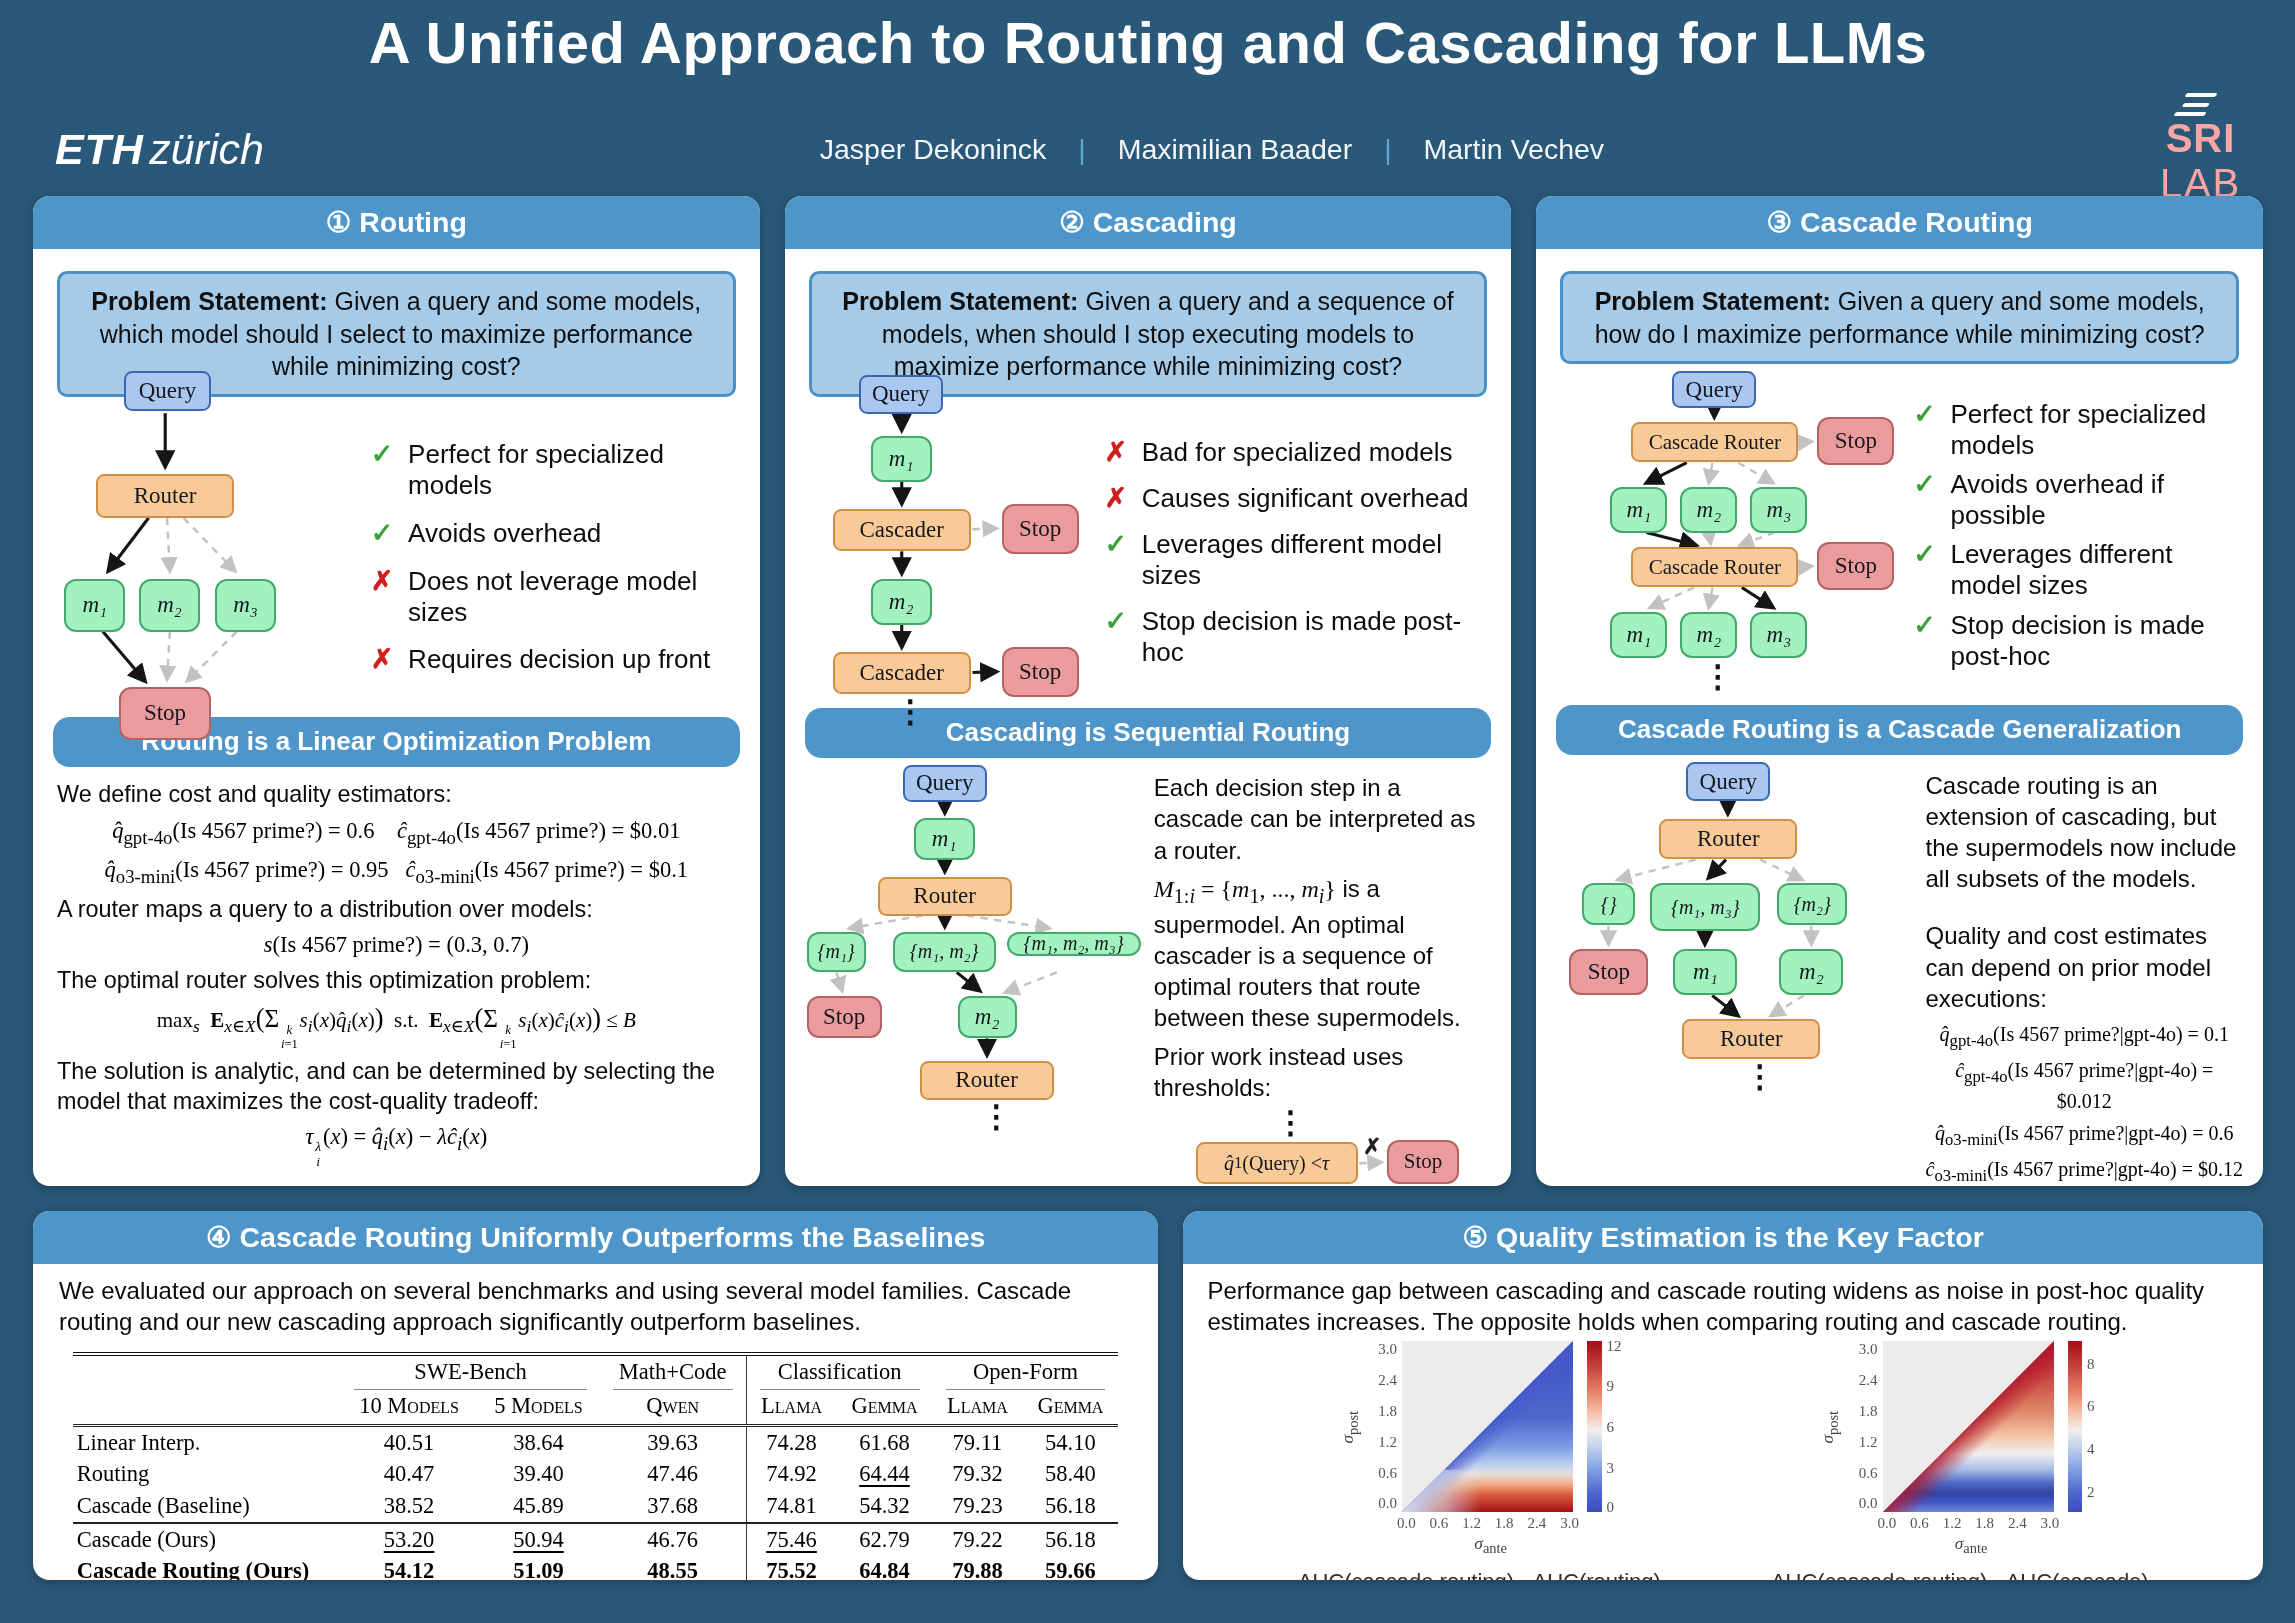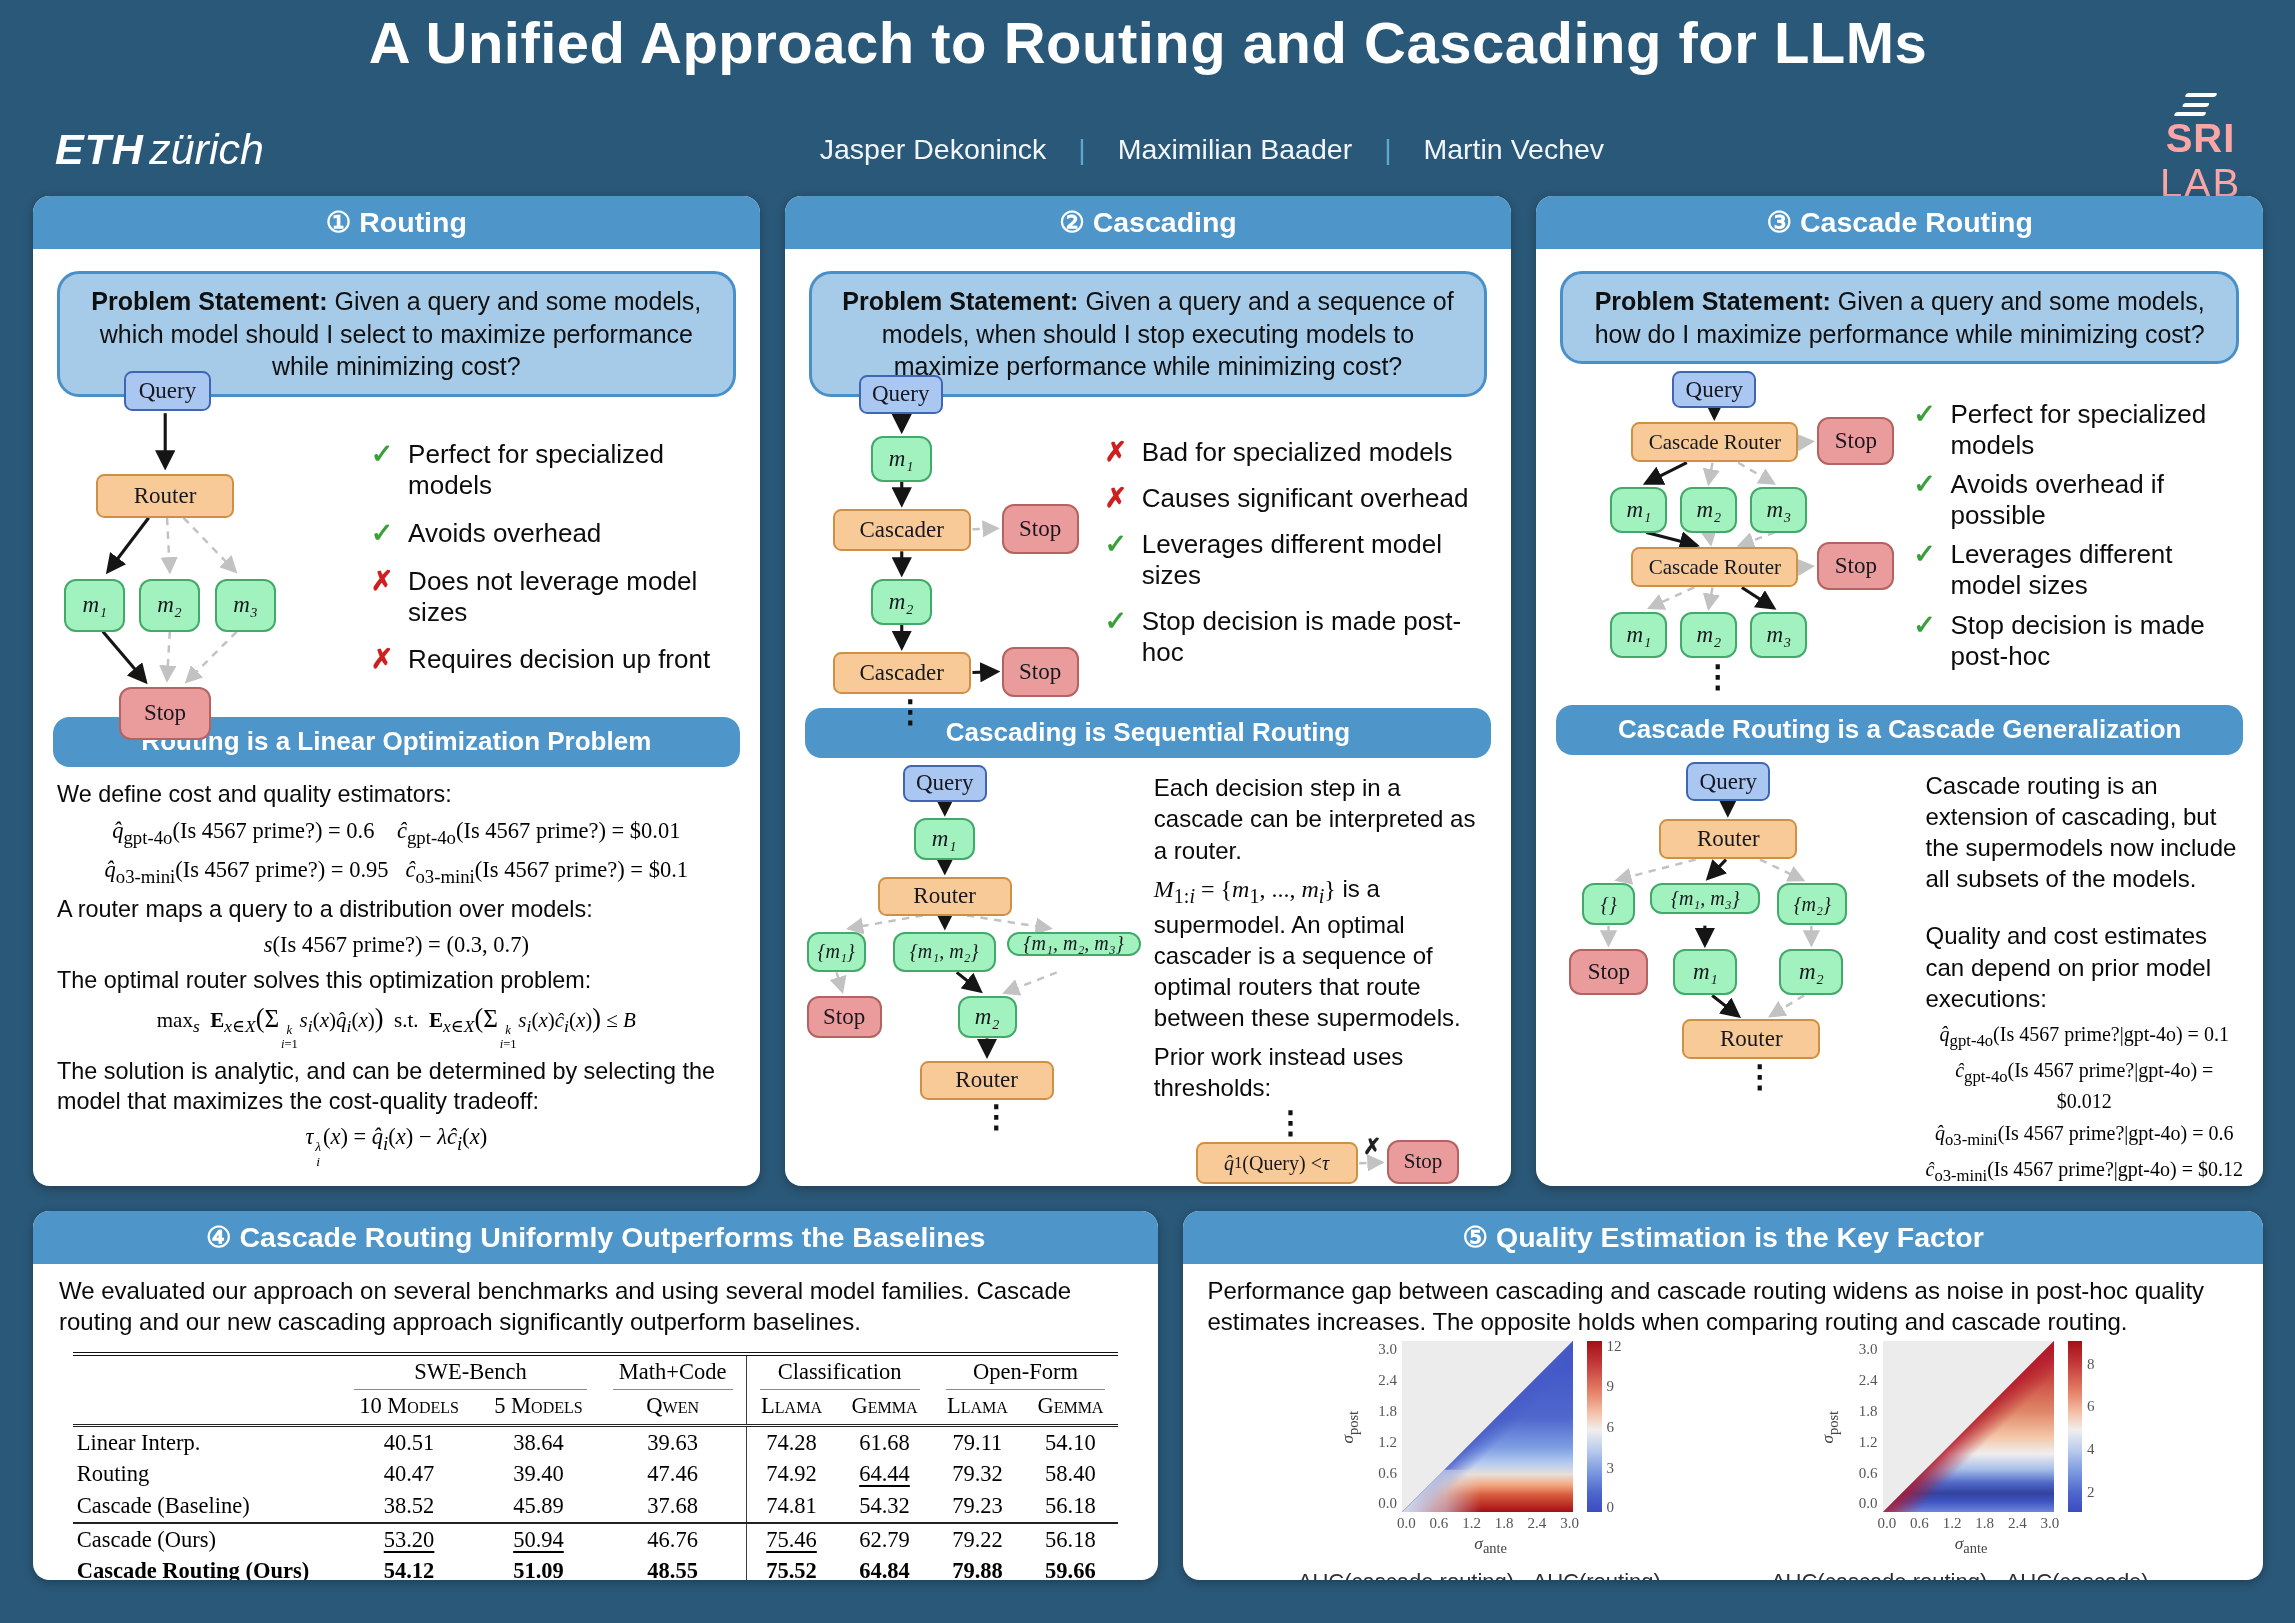--- a/index.html
+++ b/index.html
@@ -21,21 +21,21 @@
   .sri-mark i:nth-child(2){width:26px;margin-left:2.8px;}
   .sri-mark i:nth-child(3){width:31px;}
   .sri-b{font-weight:800;letter-spacing:0.9px;}
   .sri-t{font-weight:300;letter-spacing:1.8px;}
 
   
   .grid-top{display:grid;grid-template-columns:repeat(3,1fr);gap:25px;margin:7.3px 33px 0;height:990px;}
   .grid-bot{display:grid;grid-template-columns:1226fr 1176fr;gap:25px;margin:25px 33px 0;height:369px;}
   .panel{background:#fff;border-radius:16.5px;display:flex;flex-direction:column;overflow:hidden;box-shadow:0 2.8px 9.2px rgba(0,0,0,.28);}
   .phead{background:#4e96c9;color:#fff;font-weight:700;font-size:28.5px;display:flex;align-items:center;justify-content:center;min-height:53px;flex:0 0 auto;}
-  .problem{margin:22px 24px 7.3px;background:#a6cbe8;border:3.2px solid #4a90c8;border-radius:22px;padding:11px 26px;font-size:25px;line-height:1.3;text-align:center;color:#101010;flex:0 0 auto;}
+  .problem{margin:22px 24px 7.3px;background:#a6cbe8;border:3.2px solid #4a90c8;border-radius:10px;padding:11px 26px;font-size:25px;line-height:1.3;text-align:center;color:#101010;flex:0 0 auto;}
   .problem b{font-weight:800;}
   .subhead{margin:1.8px 20px 0;background:#4e96c9;color:#fff;border-radius:16.5px;min-height:50px;display:flex;align-items:center;justify-content:center;font-size:26px;font-weight:700;flex:0 0 auto;}
 
   .figrow{display:flex;align-items:center;gap:5.5px;padding:5.5px 16.5px 5.5px 22px;flex:1 1 auto;min-height:0;}
   .points{flex:1;display:flex;flex-direction:column;justify-content:space-evenly;align-self:stretch;padding:13px 0 18.4px 7.3px;}
   .pt{display:flex;align-items:baseline;gap:14.7px;font-size:26px;color:#0c0c0c;}
   .mk{font-size:27px;font-weight:700;}
   .mk.ok{color:#3aa13a;}
   .mk.no{color:#cf1f1f;}
 
@@ -386,21 +386,21 @@
             <line class="arrg" x1="220" y1="106" x2="266" y2="128" marker-end="url(#a6g)"></line>
             <line class="arrg" x1="55" y1="178" x2="55" y2="198" marker-end="url(#a6g)"></line>
             <line class="arr" x1="160" y1="178" x2="160" y2="198" marker-end="url(#a6b)"></line>
             <line class="arrg" x1="276" y1="178" x2="276" y2="198" marker-end="url(#a6g)"></line>
             <line class="arr" x1="168" y1="254" x2="196" y2="276" marker-end="url(#a6b)"></line>
             <line class="arrg" x1="268" y1="254" x2="232" y2="276" marker-end="url(#a6g)"></line>
           </svg>
           <div class="nbox q" style="left:128px;top:0;width:84px;height:39px;">Query</div>
           <div class="nbox r" style="left:101px;top:57px;width:138px;height:40px;">Router</div>
           <div class="nbox m it" style="left:24px;top:121px;width:53px;height:42px;font-size:20px;">{}</div>
-          <div class="nbox m it" style="left:92px;top:121px;width:110px;height:31px;font-size:20px;">{m₁, m₃}</div>
+          <div class="nbox m it" style="left:92px;top:121px;width:110px;height:48px;font-size:20px;">{m₁, m₃}</div>
           <div class="nbox m it" style="left:219px;top:121px;width:70px;height:42px;font-size:20px;">{m₂}</div>
           <div class="nbox s" style="left:11px;top:187px;width:79px;height:46px;">Stop</div>
           <div class="nbox m it" style="left:115px;top:187px;width:64px;height:46px;">m₁</div>
           <div class="nbox m it" style="left:221px;top:187px;width:64px;height:46px;">m₂</div>
           <div class="nbox r" style="left:124px;top:257px;width:138px;height:40px;">Router</div>
           <div class="vdots" style="left:186px;top:303px;">⋮</div>
         </div>
         <div class="tcol">
           <p>Cascade routing is an extension of cascading, but the supermodels now include all subsets of the models.</p>
           <p style="margin-top:26px;">Quality and cost estimates can depend on prior model executions:</p>

